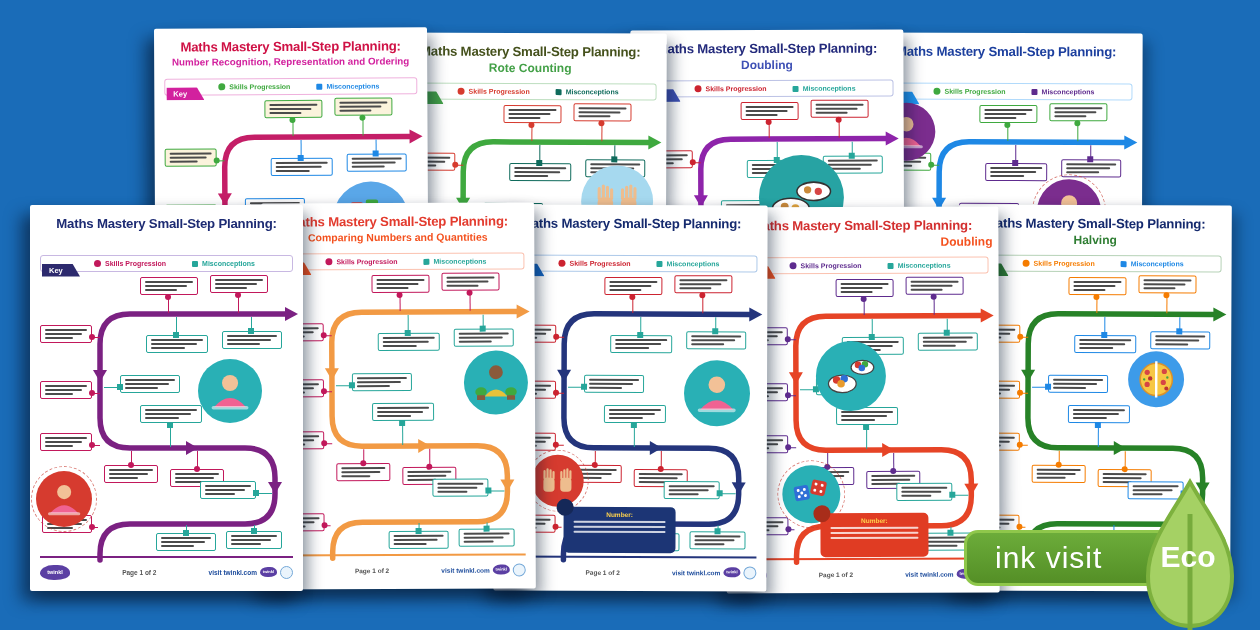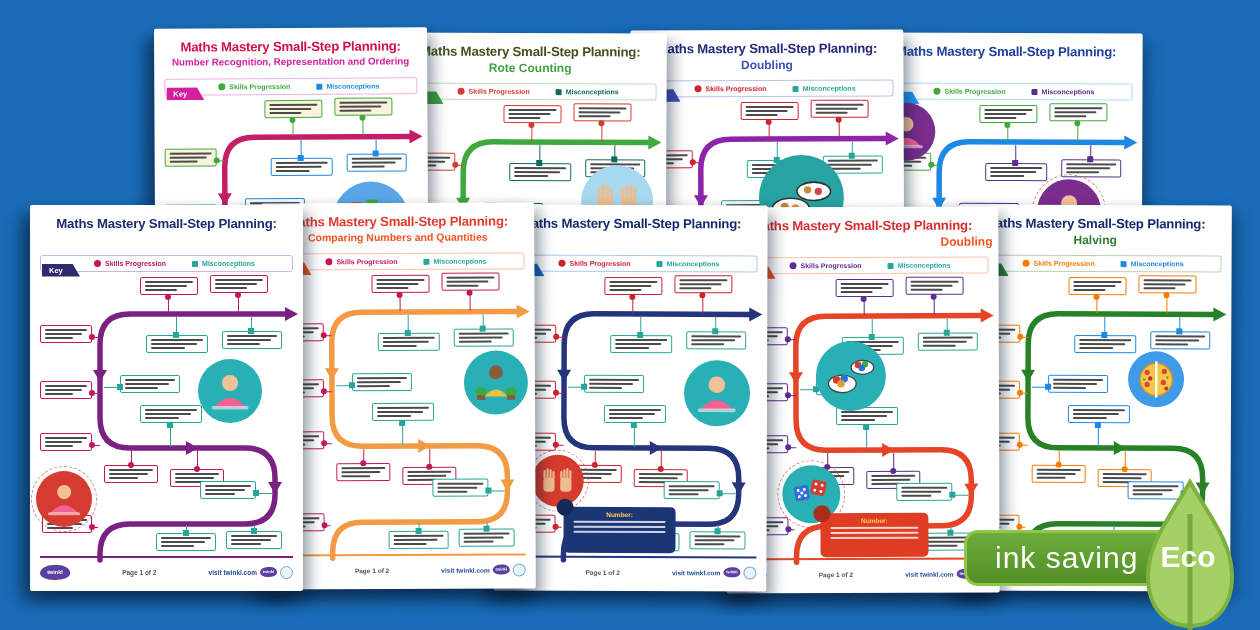--- a/index.html
+++ b/index.html
@@ -51,21 +51,21 @@
   .leaf{position:absolute;left:184px;top:2px;width:96px;height:150px;overflow:visible;}
   .eco{position:absolute;left:186px;top:62px;width:88px;text-align:center;color:#fff;font-size:30px;font-weight:bold;}
 </style>
 </head>
 <body>
 
 <div id="stage" style="background: rgb(26, 108, 184);">
 
   <div class="badge">
     <div class="badge-bar">
-      <span>ink saving</span>
+      <span>ink visit</span>
     </div>
     <svg class="leaf" viewBox="0 0 96 150">
       <path d="M48,2 C30,34 6,62 6,96 C6,128 24,146 48,146 C72,146 90,128 90,96 C90,62 66,34 48,2 Z" fill="#a5d164" stroke="#7db13e" stroke-width="4"></path>
       <path d="M48,34 L48,150" stroke="#76ab3c" stroke-width="5" fill="none"></path>
     </svg>
     <b class="eco">Eco</b>
   </div>
 
 <article class="page" style="left: 155px; top: 28px; z-index: 9; transform: rotate(-0.3deg); --tc: #cf1145; --sc: #d2219e; --pc: #c41e67; --sk: #3fa93f; --mi: #1e88e5; --fg: #d2219e; --skbg: #fbf3dc;">
       <h1 class="pt">Maths Mastery Small-Step Planning:</h1>

